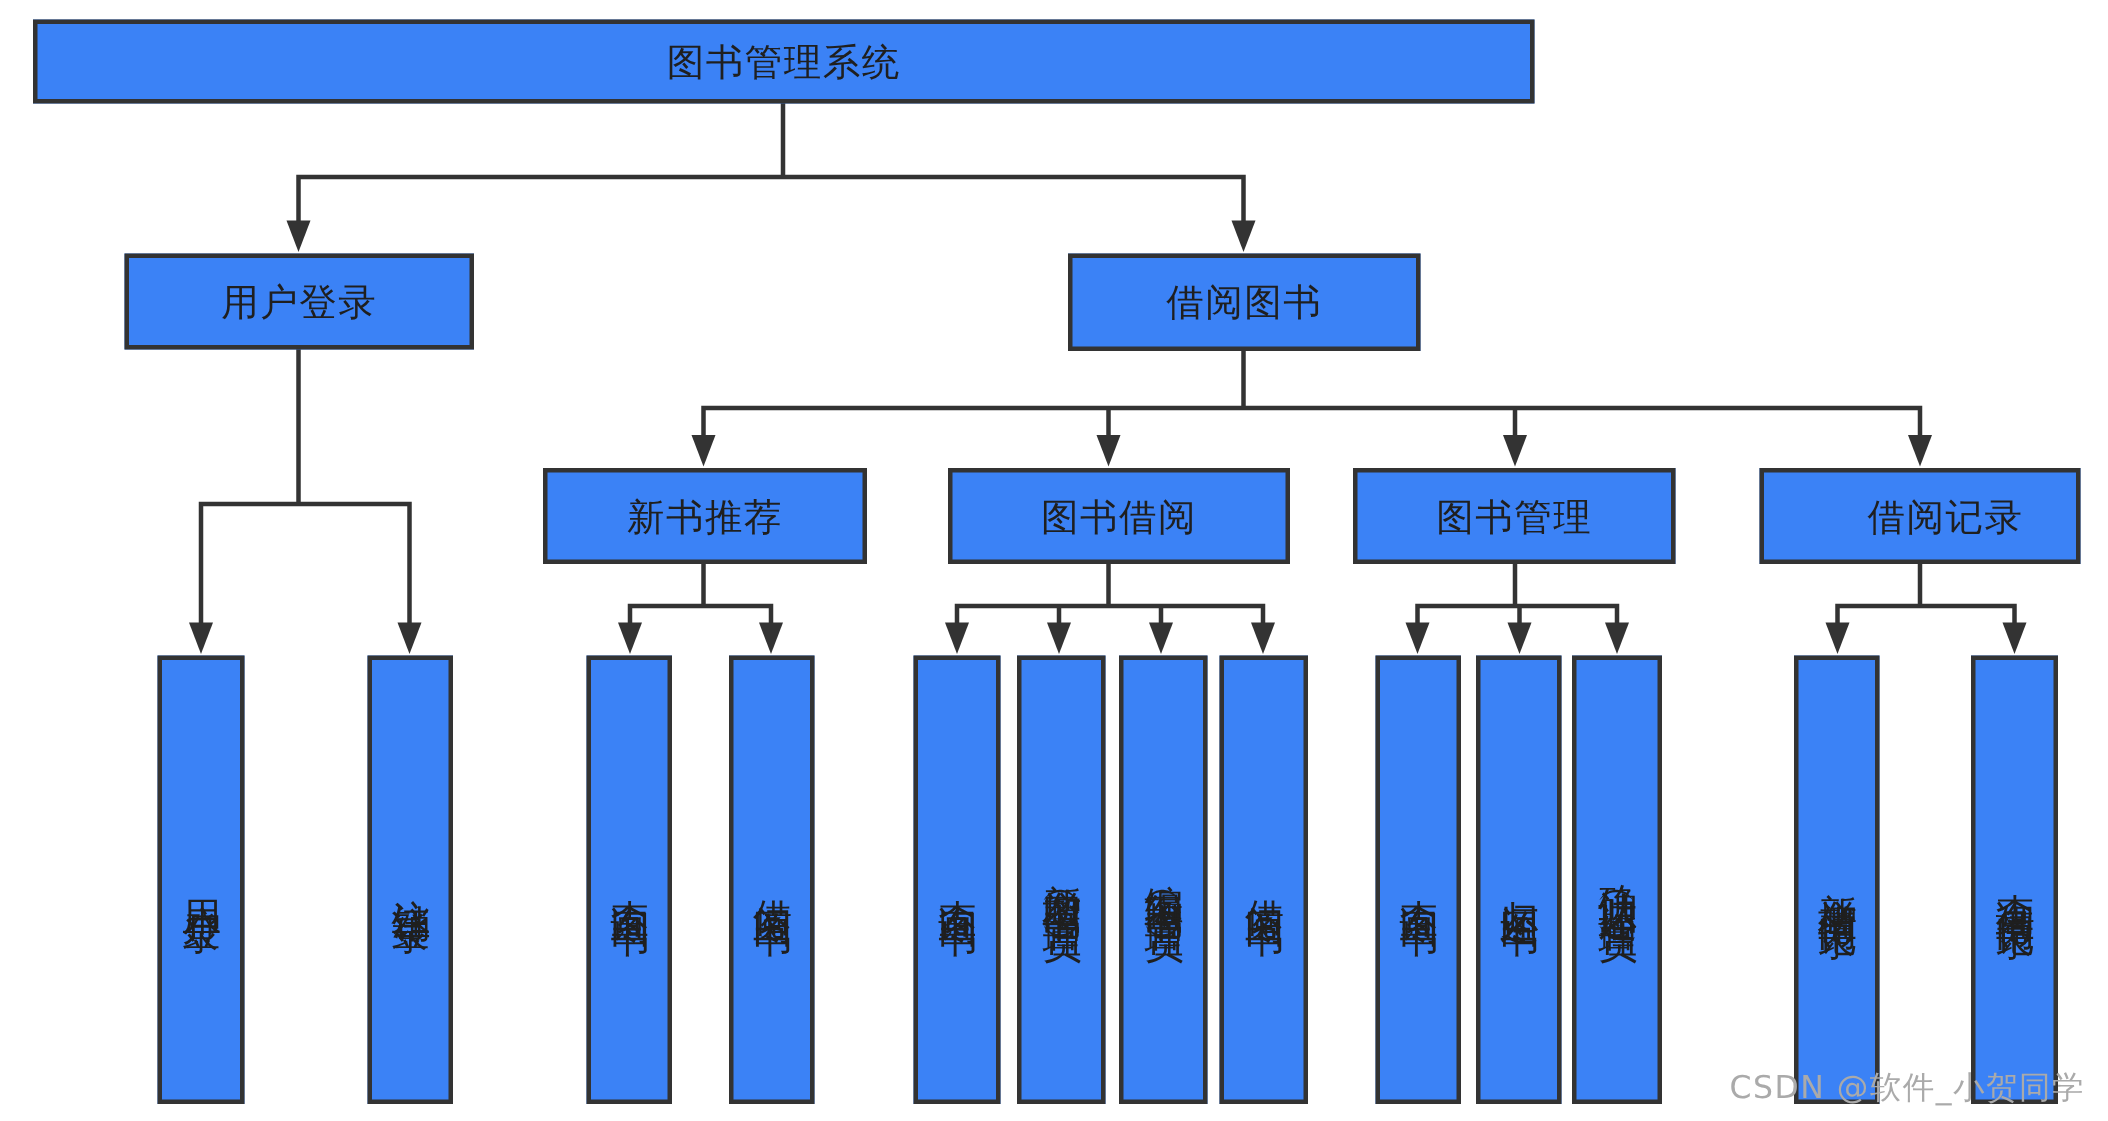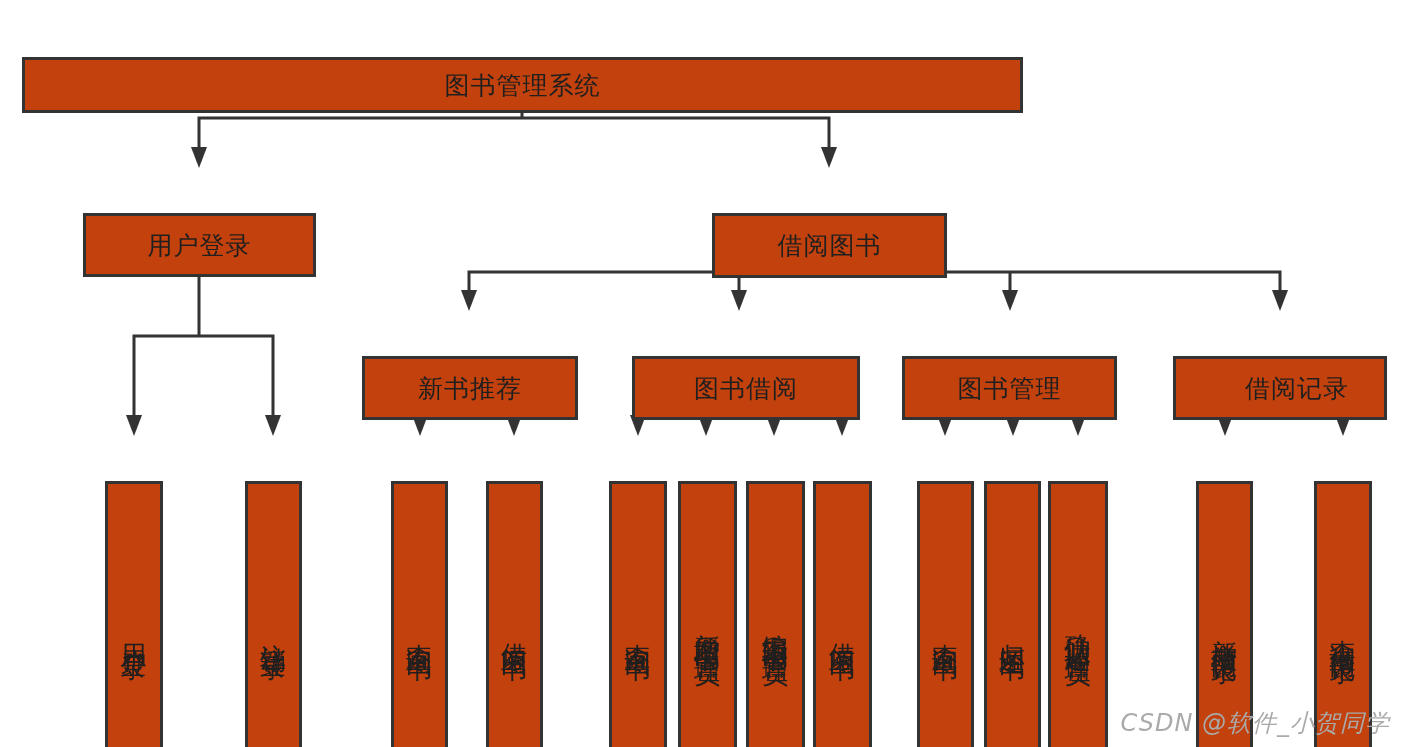--- a/index.html
+++ b/index.html
@@ -13,46 +13,44 @@
     overflow: hidden;
   }
   .connectors {
     position: absolute;
     left: 0; top: 0;
     width: 1405px; height: 747px;
   }
   .node {
     position: absolute;
     border: 3px solid var(--line, #333333);
-    background: #c2410c;
+    background: #3b82f6;
     display: flex;
     align-items: center;
     justify-content: center;
     color: var(--text, #1f1f1f);
     text-align: center;
-    margin-top: 44px;
   }
   .h-node { font-size: 25px; letter-spacing: 1px; white-space: nowrap; }
   .leaf {
     writing-mode: vertical-rl;
     text-orientation: mixed;
     font-size: 26px;
     letter-spacing: 4px;
     line-height: 1;
   }
   .watermark {
     position: absolute;
     right: 15px;
     bottom: 8px;
-    font-size: 24px;
+    font-size: 21px;
     color: var(--watermark, #aaaaaa);
     letter-spacing: 1px;
     white-space: nowrap;
     pointer-events: none;
-    font-style: italic;
   }
 </style>
 </head>
 <body>
 
 <div class="canvas">
 
   <svg class="connectors" viewBox="0 0 1405 747" xmlns="http://www.w3.org/2000/svg">
     <path d="M522 66 L522 118
          M197.5 118 L830.5 118

